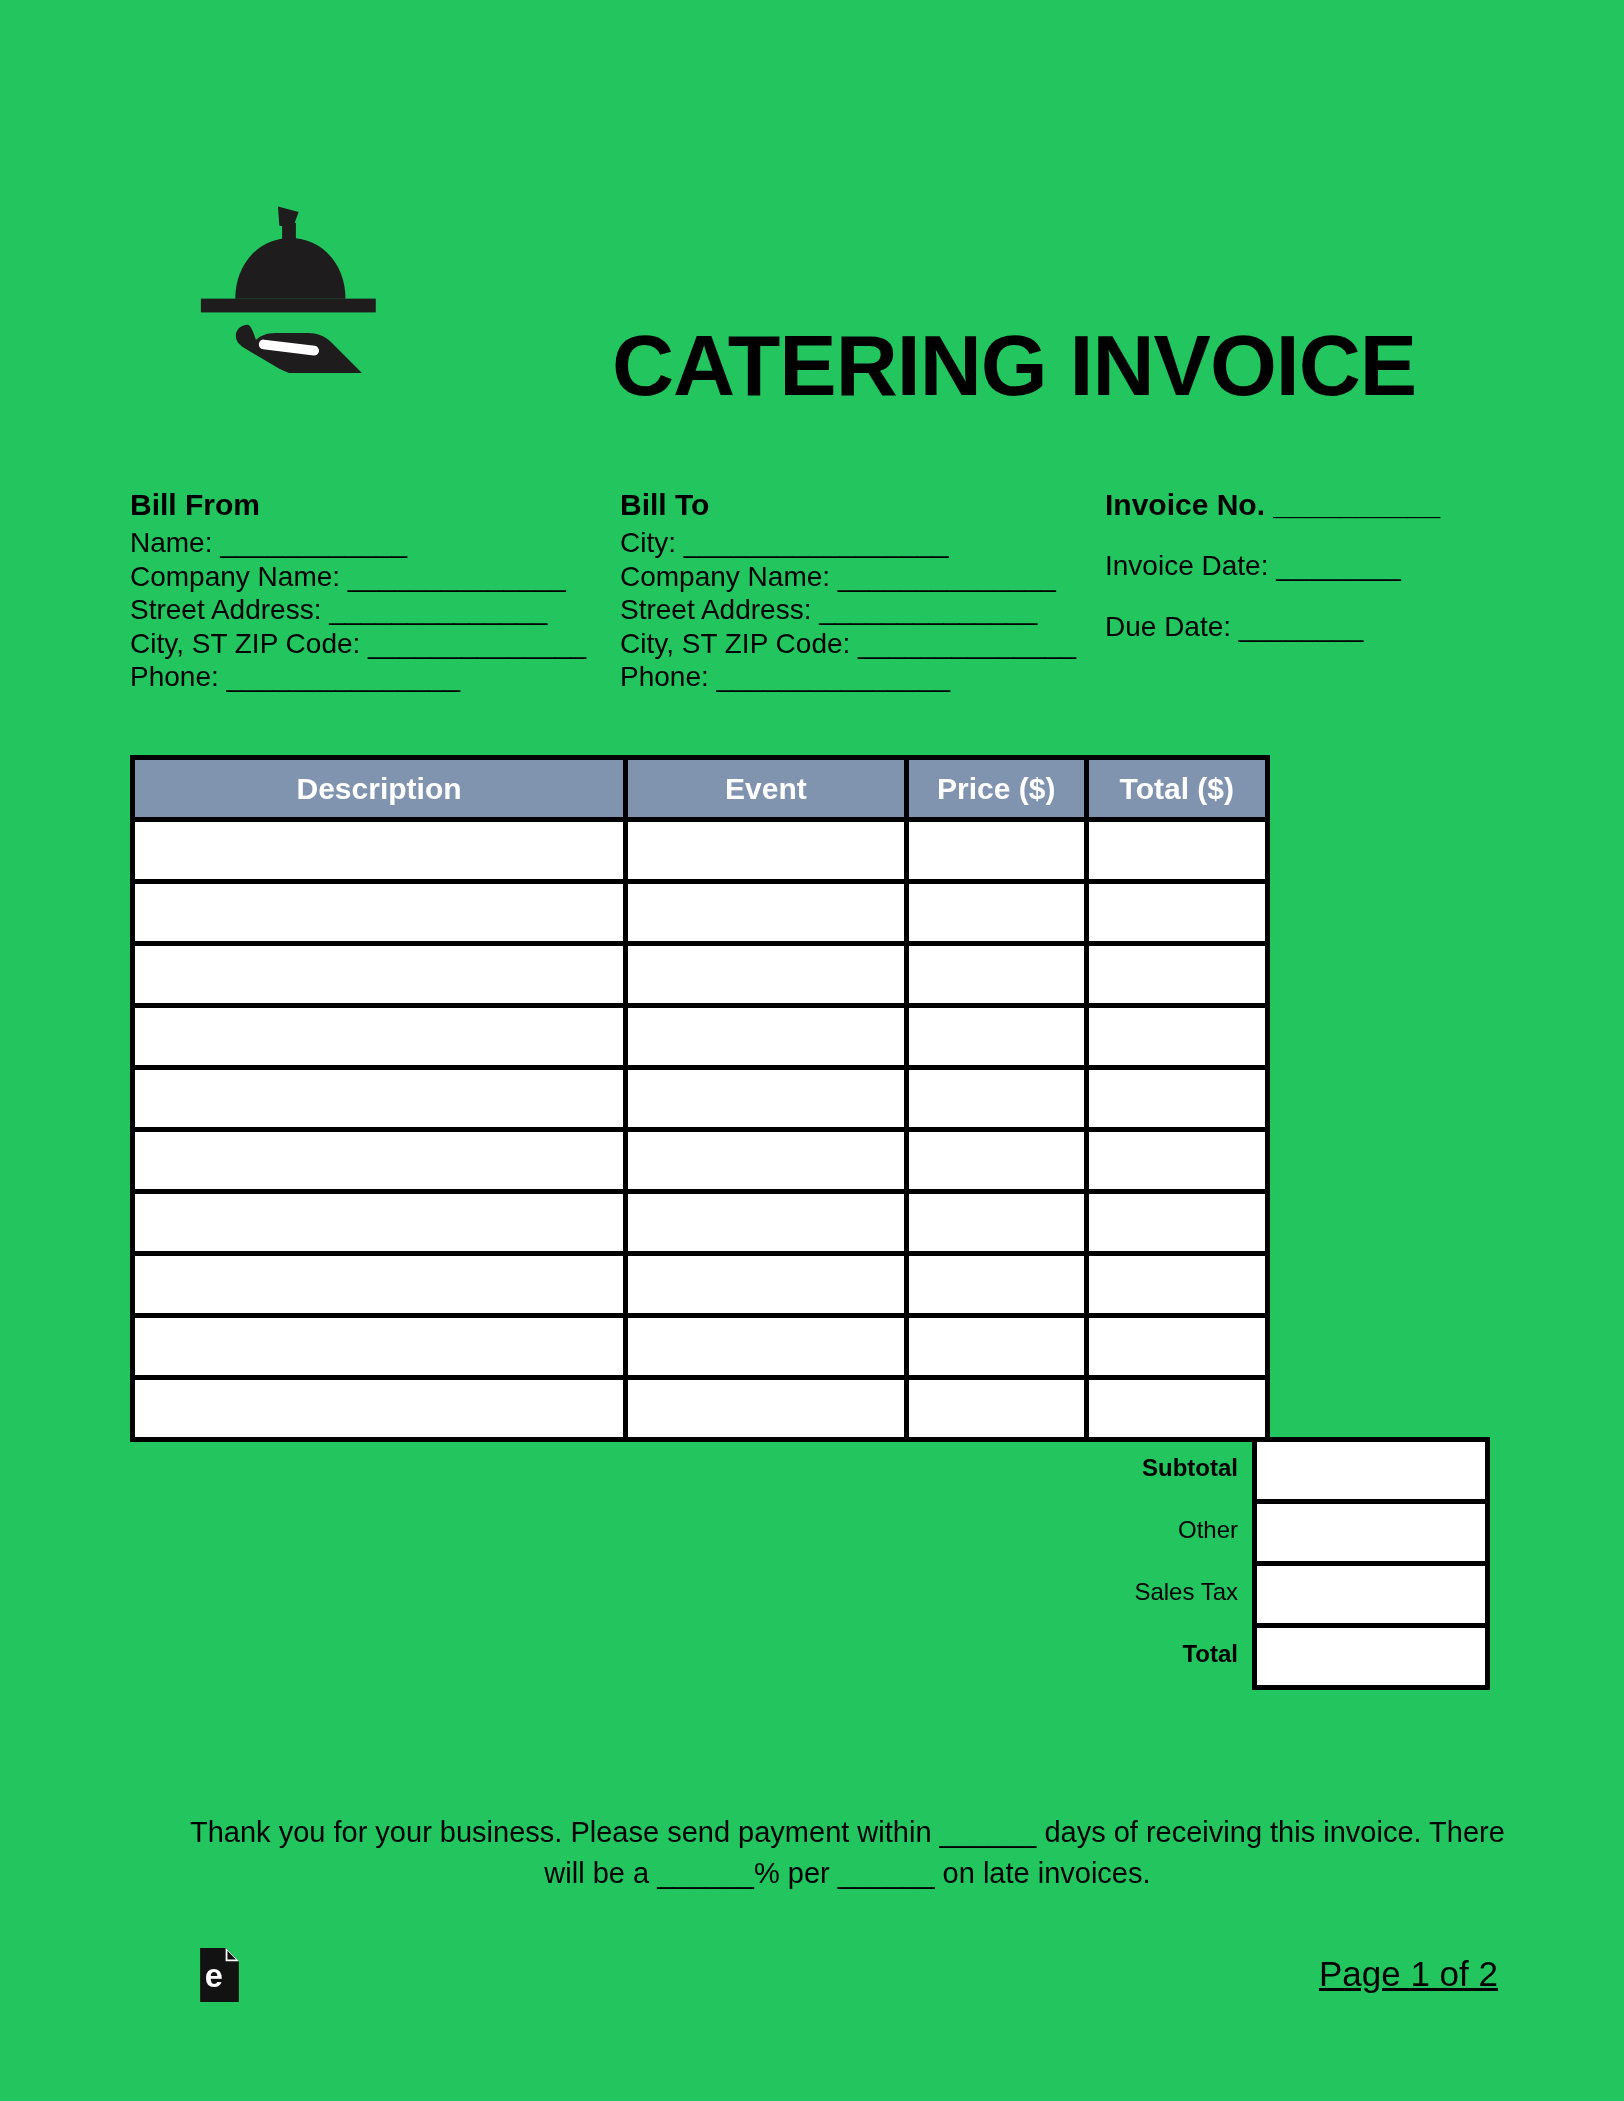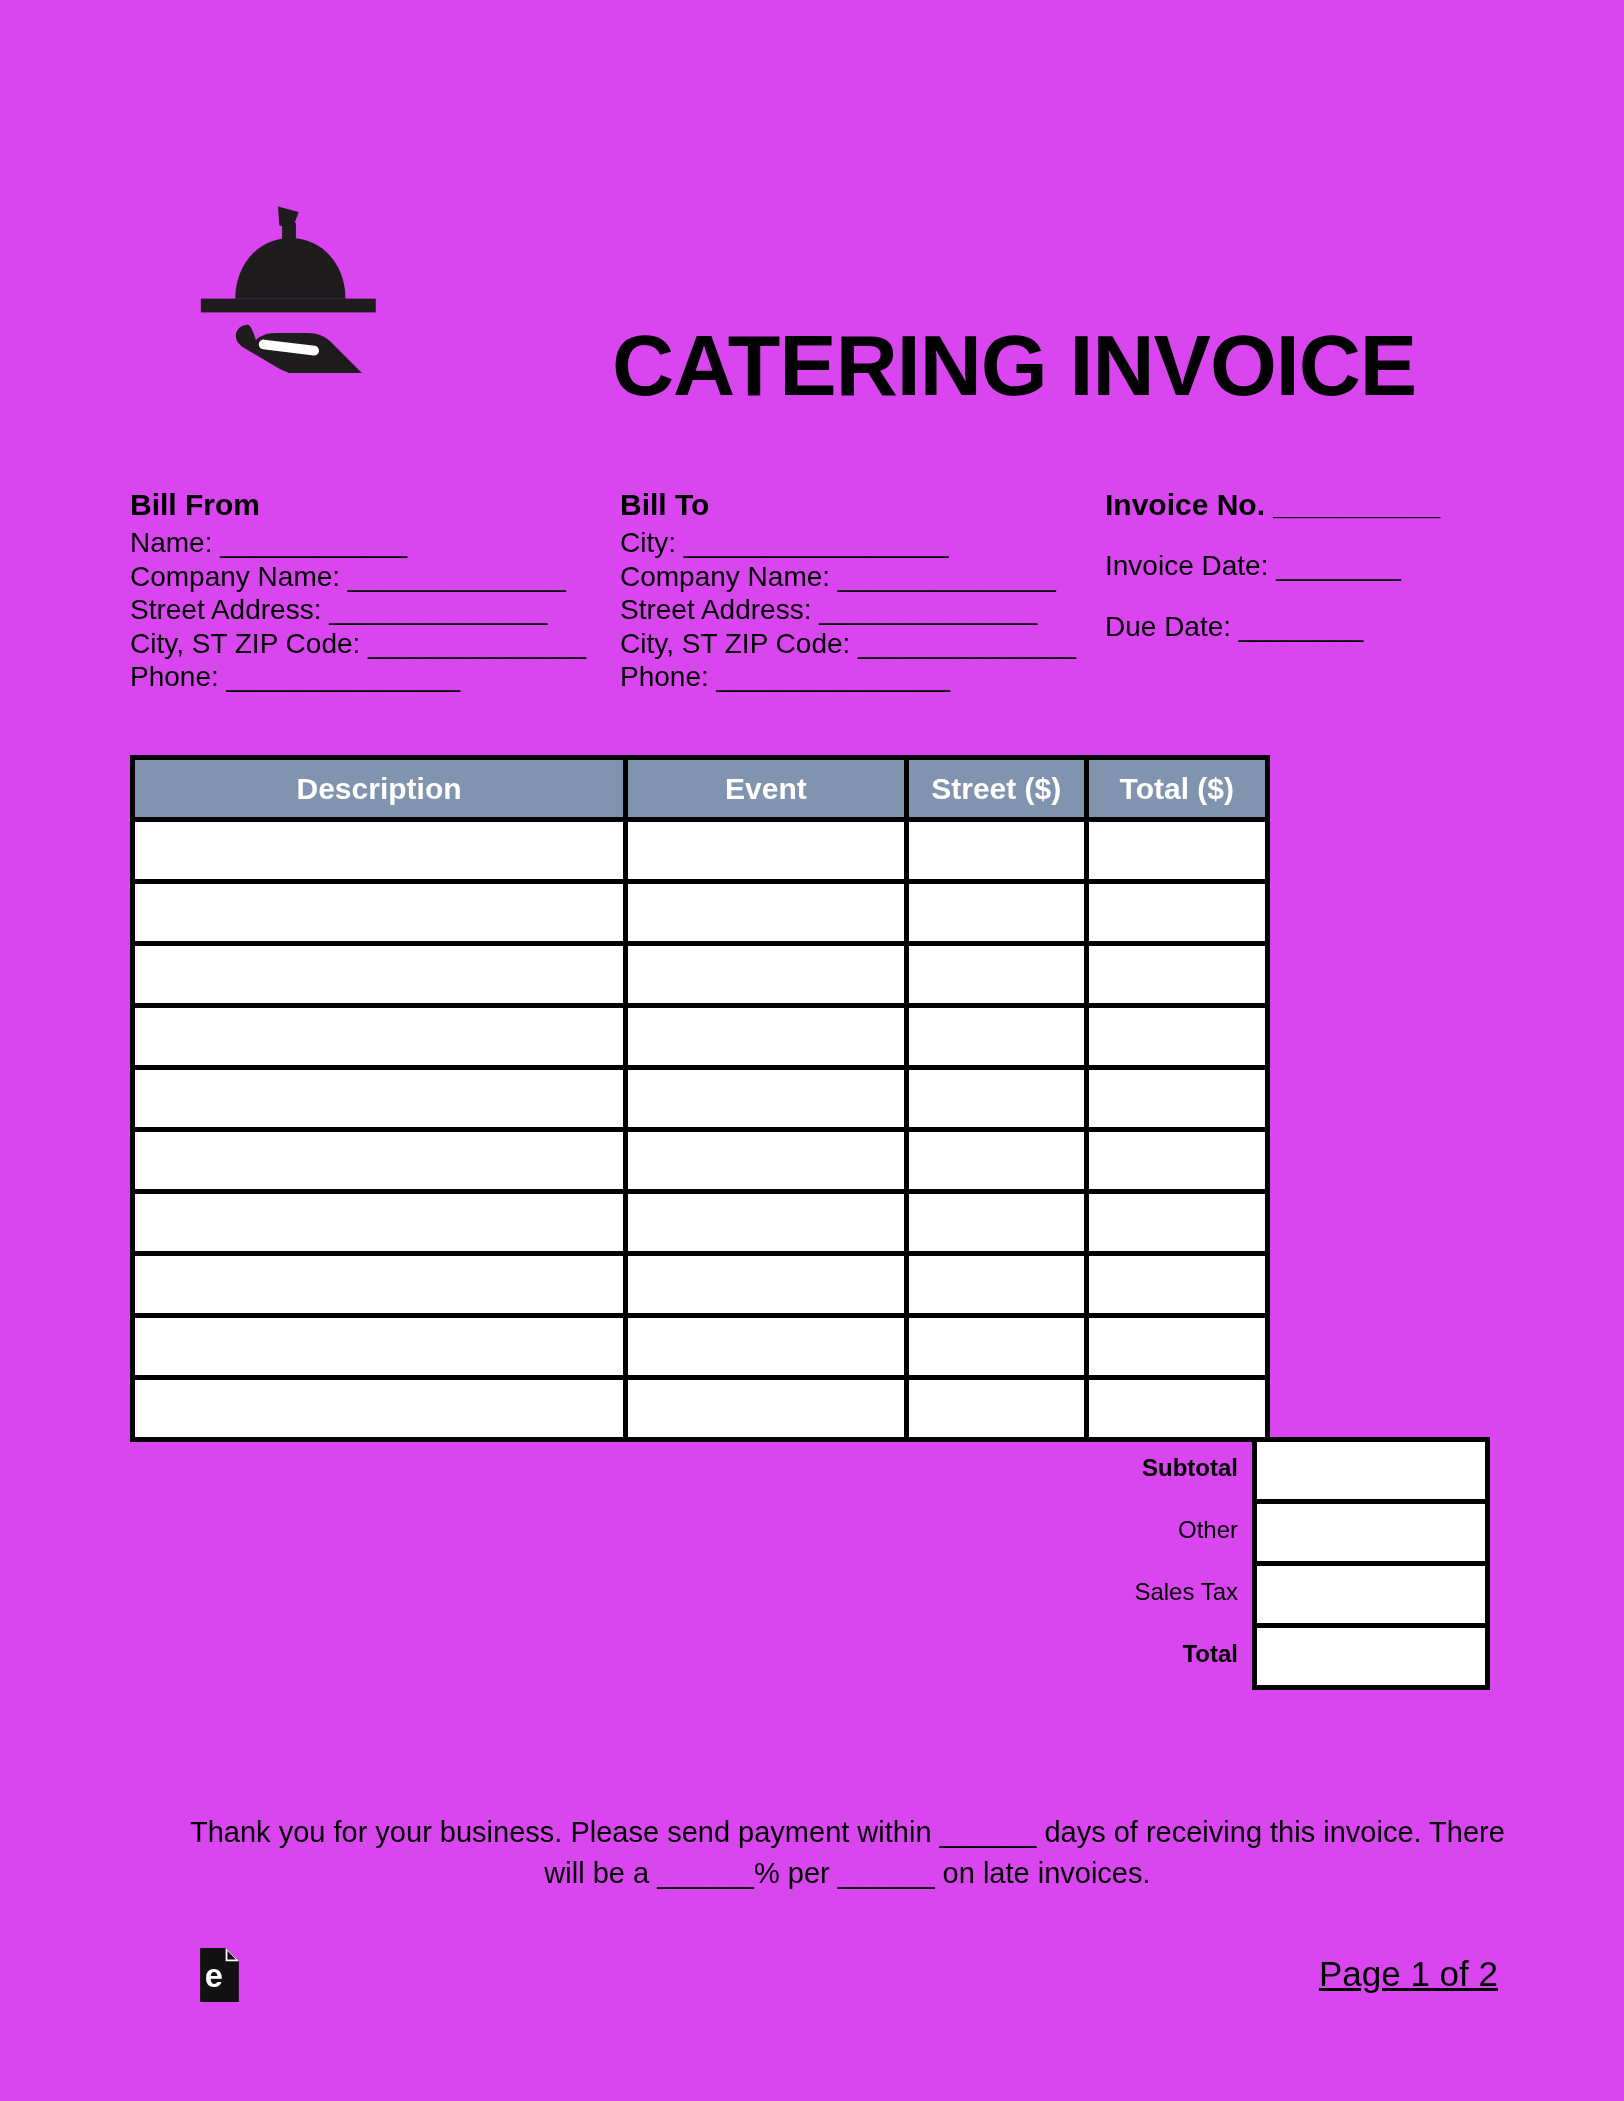--- a/index.html
+++ b/index.html
@@ -1,20 +1,20 @@
 <!DOCTYPE html>
 <html style="--table-header-bg: #8093AF; --table-header-text: #FFFFFF; --border: #000000; --ink: #000000;"><head>
 <meta charset="utf-8">
 <style>
   html, body { margin: 0; padding: 0; background: #ffffff; }
   .page {
     position: relative;
     width: 1624px;
     height: 2101px;
-    background: #d946ef;
+    background: #22c55e;
     color: #000000;
     font-family: "Liberation Sans", "DejaVu Sans", sans-serif;
     overflow: hidden;
   }
 
   
   .brand-icon { position: absolute; left: 198px; top: 205px; width: 182px; height: 168px; }
   .page-title {
     position: absolute; left: 612px; top: 316px; margin: 0;
     font-size: 86px; font-weight: bold; letter-spacing: -1px; white-space: nowrap;
@@ -114,21 +114,21 @@
     <div class="invoice-no">Invoice No. __________</div>
     <div class="meta-line">Invoice Date: ________</div>
     <div class="meta-line">Due Date: ________</div>
   </section>
 
   <table class="items-table">
     <thead>
       <tr>
         <th style="width:43%">Description</th>
         <th style="width:24.3%">Event</th>
-        <th style="width:15.4%">Street ($)</th>
+        <th style="width:15.4%">Price ($)</th>
         <th>Total ($)</th>
       </tr>
     </thead>
     <tbody>
         <tr>
           <td></td>
           <td></td>
           <td></td>
           <td></td>
         </tr>

